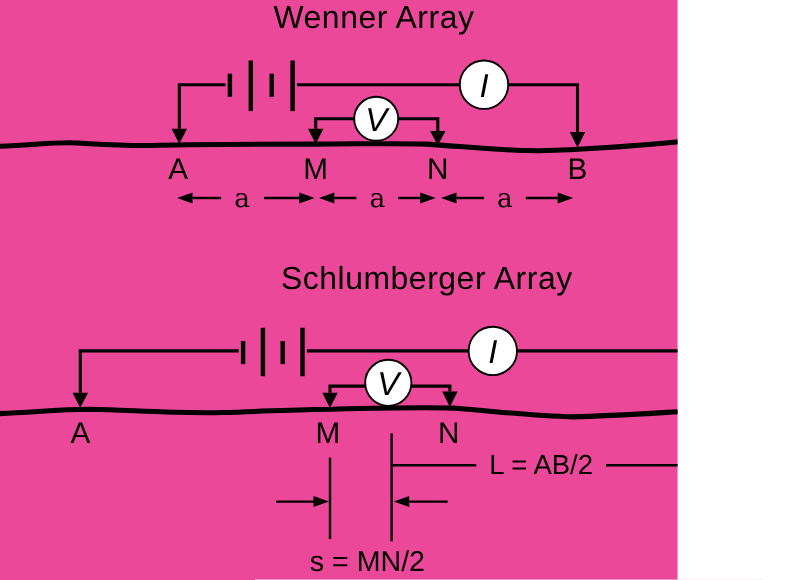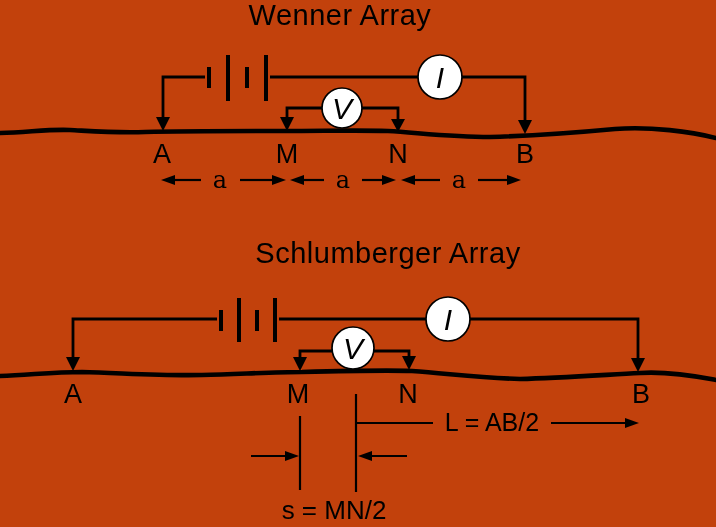--- a/index.html
+++ b/index.html
@@ -1,19 +1,19 @@
 <!DOCTYPE html>
 <html><head>
 <meta charset="utf-8">
 <style>
   html,body{margin:0;padding:0;background:#ffffff;}
   .stage{
     position:relative;
-    width:716px;height:527px;
-    background:#c2410c;
+    width:616px;height:527px;
+    background:#ec4899;
     font-family:"Liberation Sans", sans-serif;
     overflow:hidden;
   }
   svg{display:block;}
   text{fill:#000000;}
   .title{font-size:29px;letter-spacing:0.5px;}
   .electrode-label{font-size:27px;}
   .meter-label{font-size:30px;font-style:italic;}
   .spacing-label{font-family:"DejaVu Serif","Liberation Serif",serif;font-size:24px;}
   .dim-label{font-size:25px;}

